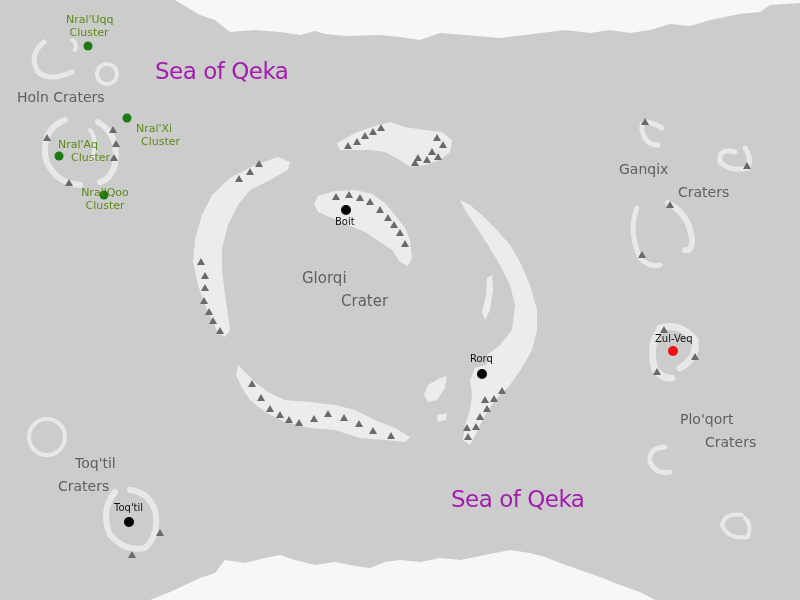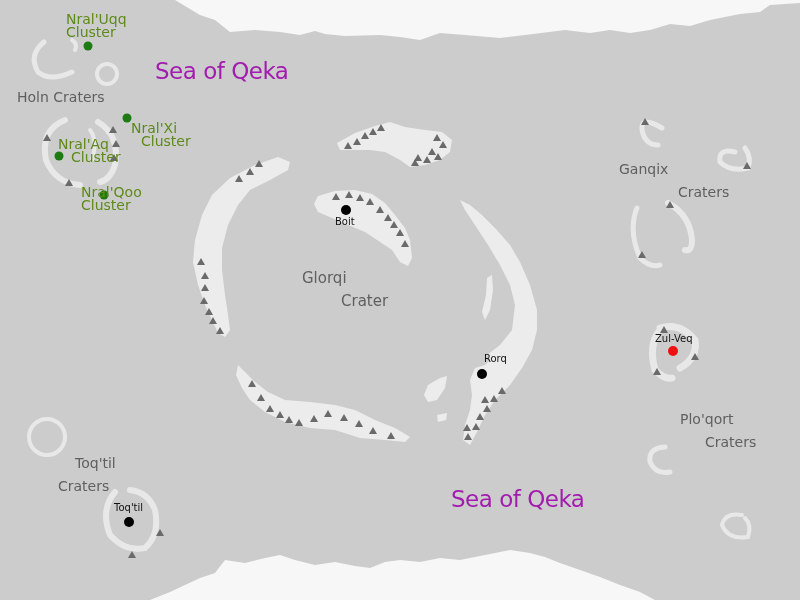--- a/index.html
+++ b/index.html
@@ -3,21 +3,21 @@
 <meta charset="utf-8">
 <style>
   html, body { margin: 0; padding: 0; }
   body { width: 800px; height: 600px; overflow: hidden; background: #cccccc; }
   #map { position: relative; width: 800px; height: 600px; background: #cccccc; }
   svg.layer { position: absolute; left: 0; top: 0; width: 800px; height: 600px; }
   .lbl { position: absolute; white-space: nowrap; font-family: "DejaVu Sans", "Liberation Sans", sans-serif; }
   .sea { font-size: 23px; color: #a21caf; letter-spacing: -0.5px; }
   .region { font-size: 15px; color: #5f5f5f; }
   .region-small { font-size: 14px; color: #5f5f5f; text-align: center; }
-  .cluster { font-size: 14px; color: #5e8a1a; text-align: center; line-height: 13px; }
+  .cluster { font-size: 11px; color: #5e8a1a; text-align: center; line-height: 13px; }
   .town { font-size: 10px; color: #111; }
 </style>
 </head>
 <body>
 
 <div id="map">
 
   <svg class="layer" viewBox="0 0 800 600">
     <defs>
       <g id="mtn">
@@ -190,16 +190,16 @@
   <div class="lbl cluster" style="left:58px; top:138px; width:46px;">
     <div style="text-align:left;">Nral'Aq</div>
     <div style="padding-left:13px; text-align:left;">Cluster</div>
   </div>
   <div class="lbl cluster" style="left:81px; top:186px; width:48px;">
     <div>Nral'Qoo</div>
     <div>Cluster</div>
   </div>
 
   <div class="lbl town" style="left:335px; top:216px;">Boit</div>
-  <div class="lbl town" style="left:484px; top:353px;text-align:right;">Rorq</div>
+  <div class="lbl town" style="left:470px; top:353px;text-align:right;">Rorq</div>
   <div class="lbl town" style="left:114px; top:502px;">Toq'til</div>
   <div class="lbl town" style="left:655px; top:333px;">Zul-Veq</div>
 </div>
 
 </body></html>

